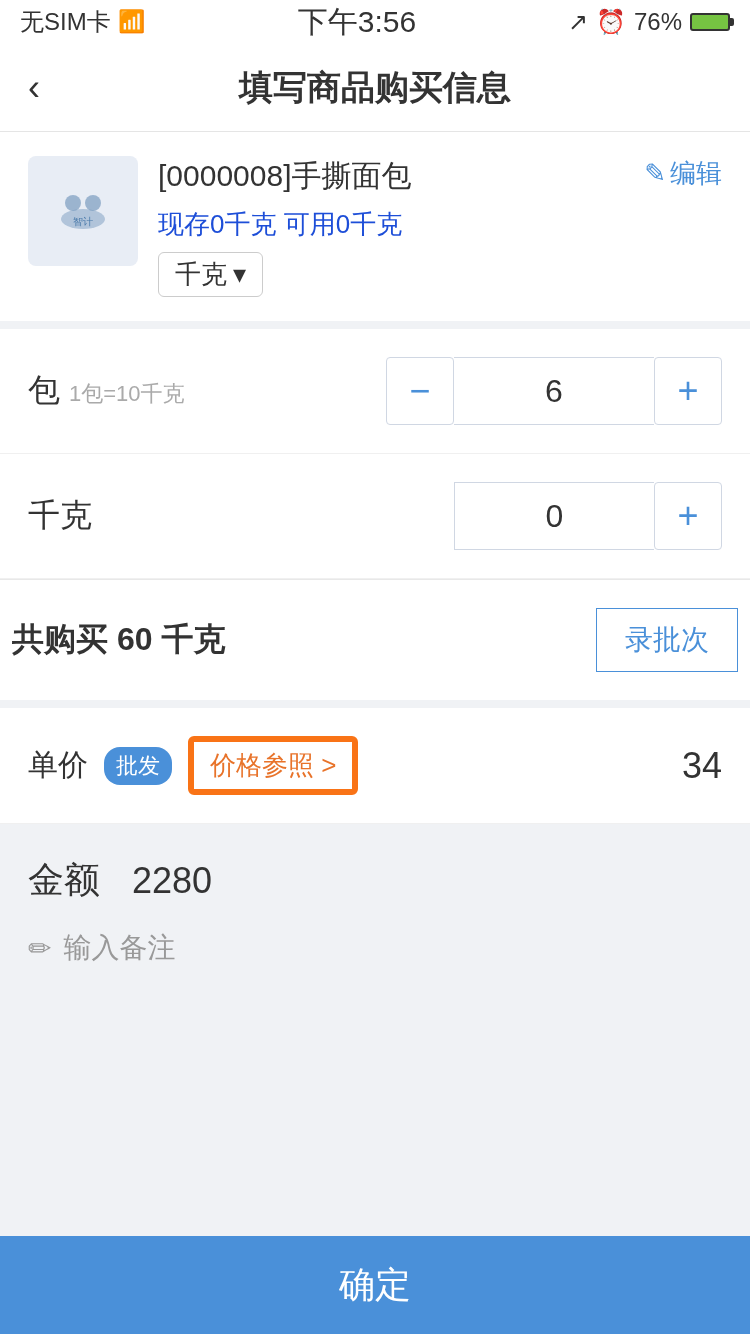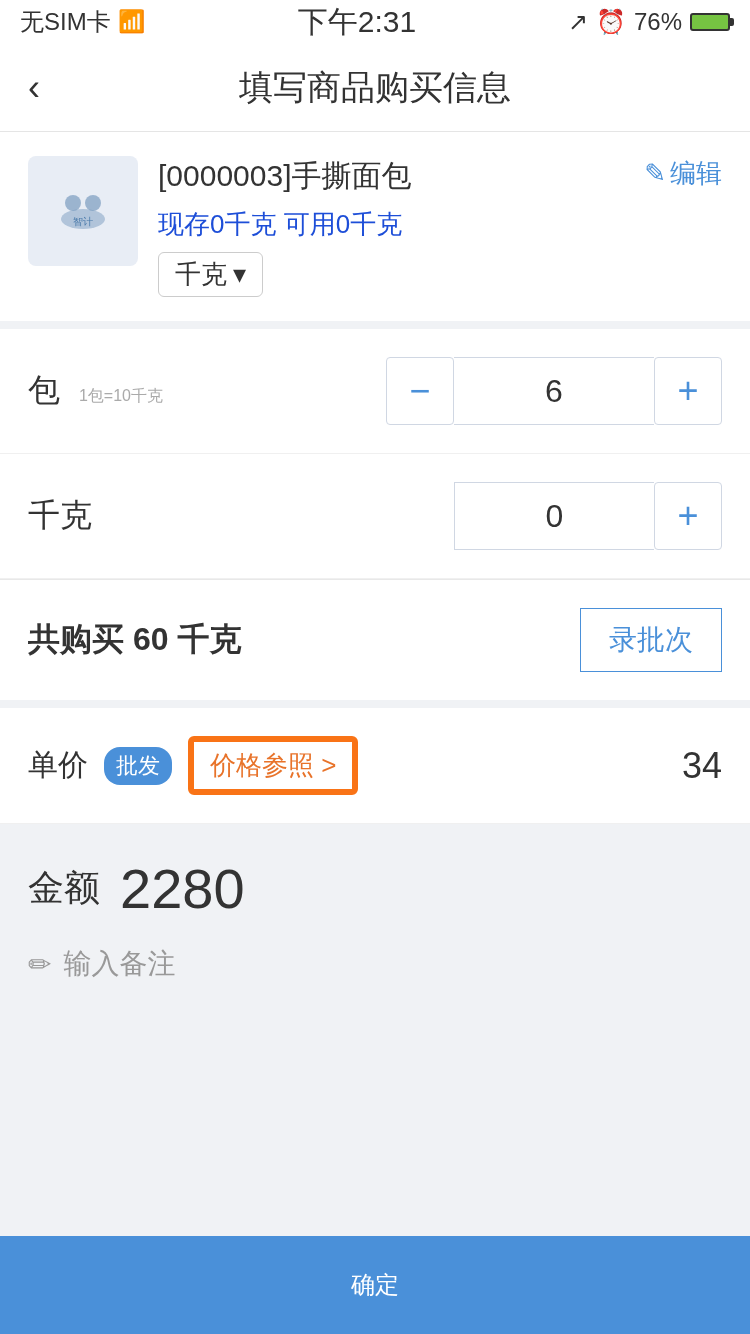--- a/index.html
+++ b/index.html
@@ -61,21 +61,21 @@
     }
     .nav-back {
       position: absolute;
       left: 28px;
       font-size: 36px;
       color: #333;
       cursor: pointer;
     }
     .nav-title {
       font-size: 34px;
-      font-weight: 400;
+      font-weight: 700;
       color: #333;
     }
 
     
     .product-card {
       background: #fff;
       padding: 24px 28px;
       display: flex;
       align-items: flex-start;
       gap: 20px;
@@ -148,23 +148,22 @@
       align-items: center;
       padding: 28px 28px;
       border-bottom: 1px solid #f0f0f0;
     }
     .qty-label {
       font-size: 32px;
       color: #333;
       flex: 1;
     }
     .qty-sub-label {
-      font-size: 16px;
+      font-size: 22px;
       color: #aaa;
-      margin-left: 10px;
     }
     .qty-control {
       display: flex;
       align-items: center;
       gap: 0;
     }
     .qty-btn {
       width: 68px;
       height: 68px;
       background: #fff;
@@ -186,21 +185,21 @@
       text-align: center;
       font-size: 32px;
       color: #333;
       background: #fff;
       outline: none;
     }
 
     
     .summary-section {
       background: #fff;
-      padding: 28px 28px;
+      padding: 28px 12px;
       display: flex;
       align-items: center;
       justify-content: space-between;
       border-bottom: 8px solid #f0f2f5;
     }
     .summary-text {
       font-size: 32px;
       color: #333;
     }
     .summary-text span {
@@ -256,29 +255,29 @@
     }
 
     
     .amount-section {
       background: #f0f2f5;
       padding: 32px 28px 20px;
     }
     .amount-row {
       display: flex;
       align-items: center;
-      gap: 20px;
+      gap: 32px;
       margin-bottom: 24px;
     }
     .amount-label {
       font-size: 36px;
       color: #333;
     }
     .amount-value {
-      font-size: 56px;
+      font-size: 36px;
       color: #333;
       font-weight: 500;
     }
     .remark-row {
       display: flex;
       align-items: center;
       gap: 12px;
       color: #999;
       font-size: 28px;
     }
@@ -290,36 +289,36 @@
       left: 0;
       width: 750px;
       height: 98px;
       background: #4a90d9;
       display: flex;
       align-items: center;
       justify-content: center;
       cursor: pointer;
     }
     .confirm-btn-label {
-      font-size: 24px;
+      font-size: 36px;
       color: #fff;
       font-weight: 500;
     }
 
     .spacer { height: 98px; }
   </style>
 </head>
 <body>
 
 <div class="status-bar">
   <div class="status-left">
     <span>无SIM卡</span>
     <span class="wifi-icon">📶</span>
   </div>
-  <div class="status-center">下午2:31</div>
+  <div class="status-center">下午3:56</div>
   <div class="status-right">
     <span>↗</span>
     <span>⏰</span>
     <span>76%</span>
     <span class="battery-bar"></span>
   </div>
 </div>
 
 <div class="nav-bar">
   <span class="nav-back">‹</span>
@@ -329,21 +328,21 @@
 <div class="product-card">
   <div class="product-thumb">
     <svg viewBox="0 0 60 60" fill="none" xmlns="http://www.w3.org/2000/svg">
       <circle cx="20" cy="22" r="8" fill="#7a9bbf" opacity="0.7"></circle>
       <circle cx="40" cy="22" r="8" fill="#7a9bbf" opacity="0.7"></circle>
       <ellipse cx="30" cy="38" rx="22" ry="10" fill="#7a9bbf" opacity="0.5"></ellipse>
       <text x="30" y="44" text-anchor="middle" font-size="10" fill="#4a7aaa">智计</text>
     </svg>
   </div>
   <div class="product-info">
-    <div class="product-name">[0000003]手撕面包</div>
+    <div class="product-name">[0000008]手撕面包</div>
     <div class="product-stock">现存0千克  可用0千克</div>
     <div class="product-unit-row">
       <div class="unit-select">
         <span>千克</span>
         <span>▾</span>
       </div>
     </div>
   </div>
   <div class="product-info-right">
     <div class="edit-btn">

